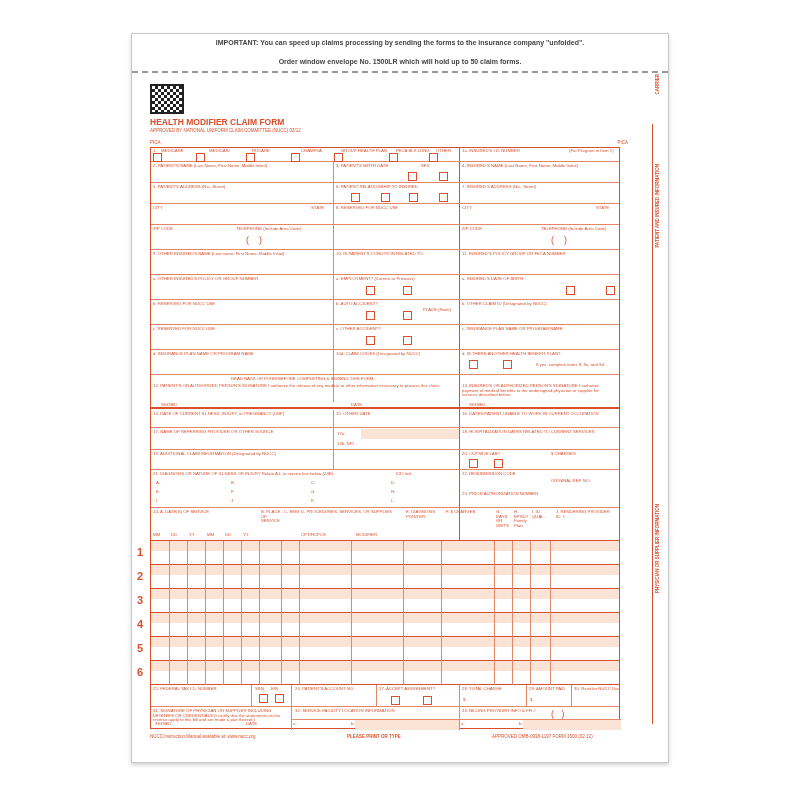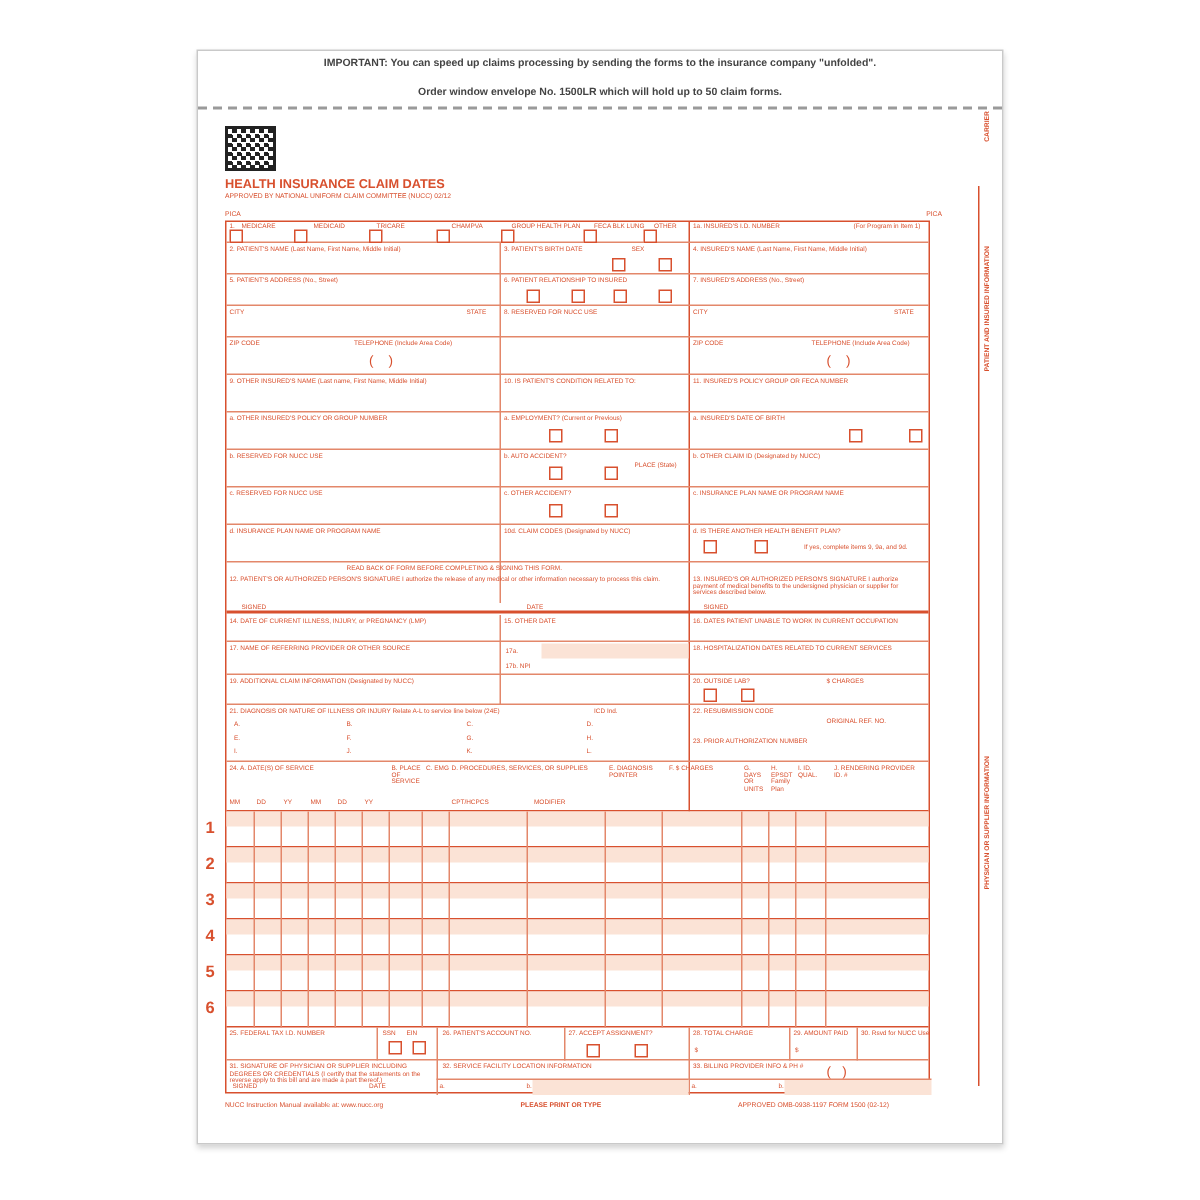--- a/index.html
+++ b/index.html
@@ -36,21 +36,21 @@
 <body>
 
 <div class="sheet">
   <div class="hdr">
     <div class="l1">IMPORTANT:   You can speed up claims processing by sending the forms to the insurance company "unfolded".</div>
     <div class="l2">Order window envelope No. 1500LR which will hold up to 50 claim forms.</div>
   </div>
   <div class="perf"></div>
 
   <div class="qr"></div>
-  <div class="title">HEALTH INSURANCE CLAIM DATES</div>
+  <div class="title">HEALTH MODIFIER CLAIM FORM</div>
   <div class="subtitle">APPROVED BY NATIONAL UNIFORM CLAIM COMMITTEE (NUCC) 02/12</div>
   <div class="pica">PICA</div>
   <div class="pica2">PICA</div>
 
   <div class="side">
     <div class="sidetxt" style="top:-50px;left:2px">CARRIER</div>
     <div class="sidetxt" style="top:40px;left:2px">PATIENT AND INSURED INFORMATION</div>
     <div class="sidetxt" style="top:380px;left:2px">PHYSICIAN OR SUPPLIER INFORMATION</div>
   </div>
 

